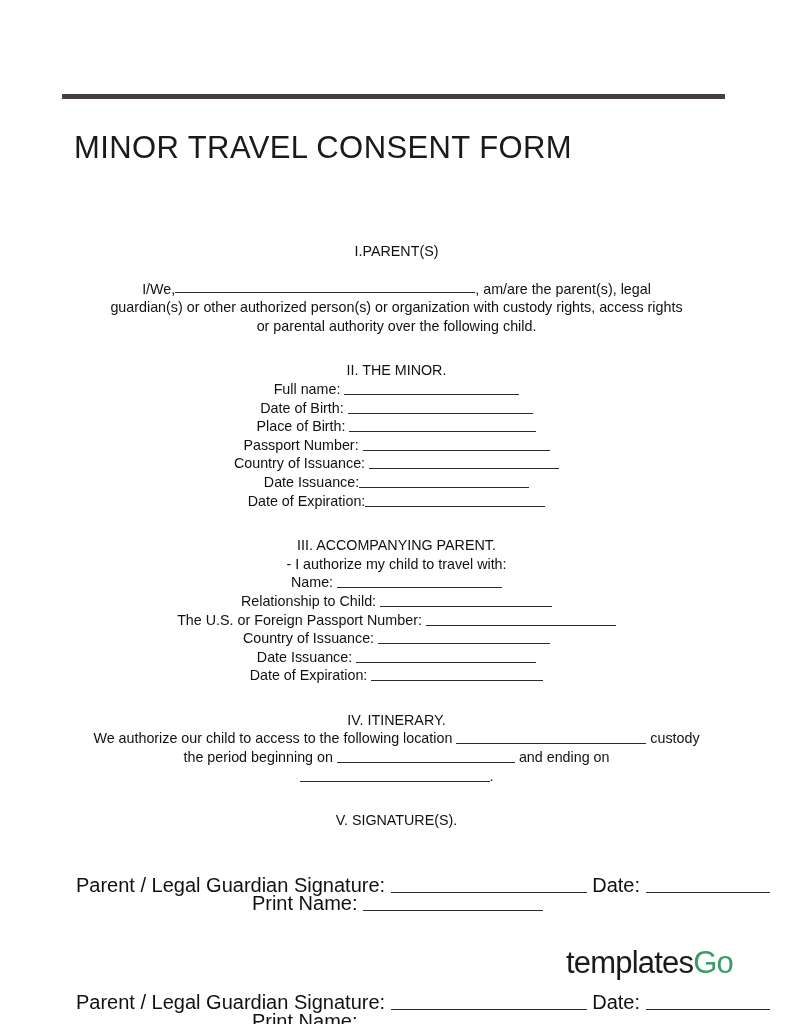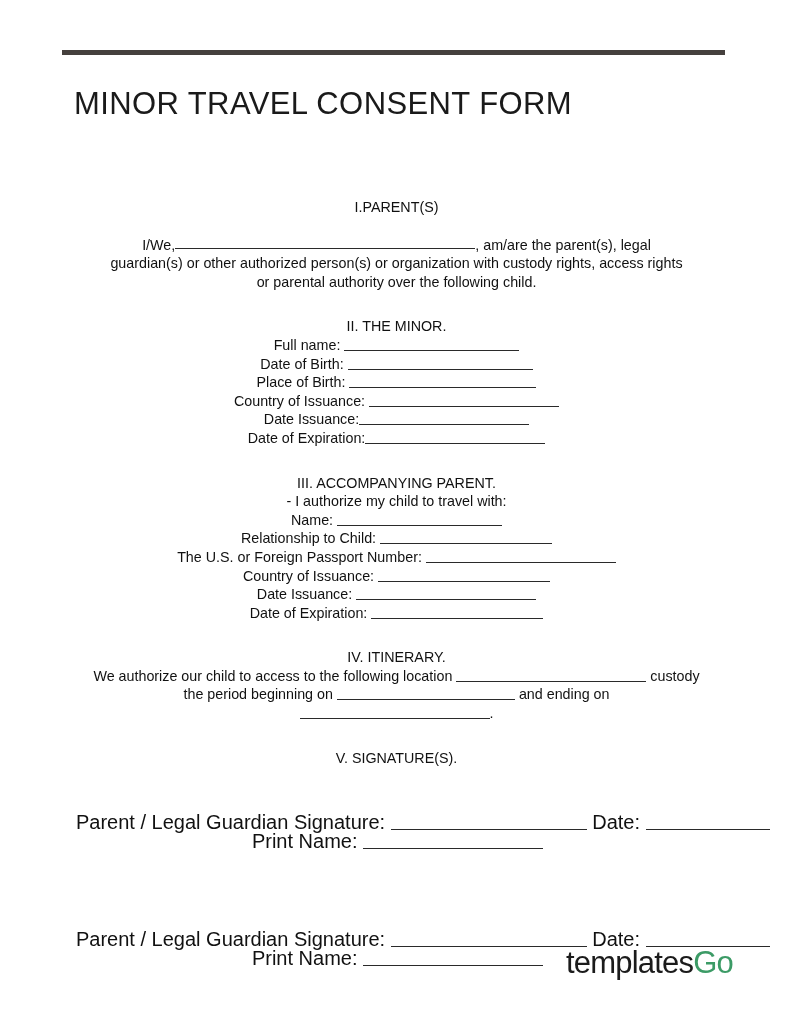--- a/index.html
+++ b/index.html
@@ -13,20 +13,21 @@
     position: relative;
     font-family: "Liberation Sans", sans-serif;
     color: #111111;
     overflow: hidden;
   }
 
   .page {
     position: absolute;
     inset: 0;
     background: #ffffff;
+    margin-top: 44px;
   }
 
   
   .top-rule {
     position: absolute;
     left: 62px;
     top: 50px;
     width: 663px;
     height: 5px;
     background: #45403d;
@@ -146,20 +147,24 @@
     <div class="field-line">
       <span>Full name:</span>
       <span class="blank" style="width:175px"></span>
     </div>
     <div class="field-line">
       <span>Date of Birth:</span>
       <span class="blank" style="width:185px"></span>
     </div>
     <div class="field-line">
       <span>Place of Birth:</span>
+      <span class="blank" style="width:187px"></span>
+    </div>
+    <div class="field-line">
+      <span>Passport Number:</span>
       <span class="blank" style="width:187px"></span>
     </div>
     <div class="field-line">
       <span>Country of Issuance:</span>
       <span class="blank" style="width:190px"></span>
     </div>
     <div class="field-line">
       <span>Date Issuance:</span><span class="blank" style="width:170px"></span>
     </div>
     <div class="field-line">

